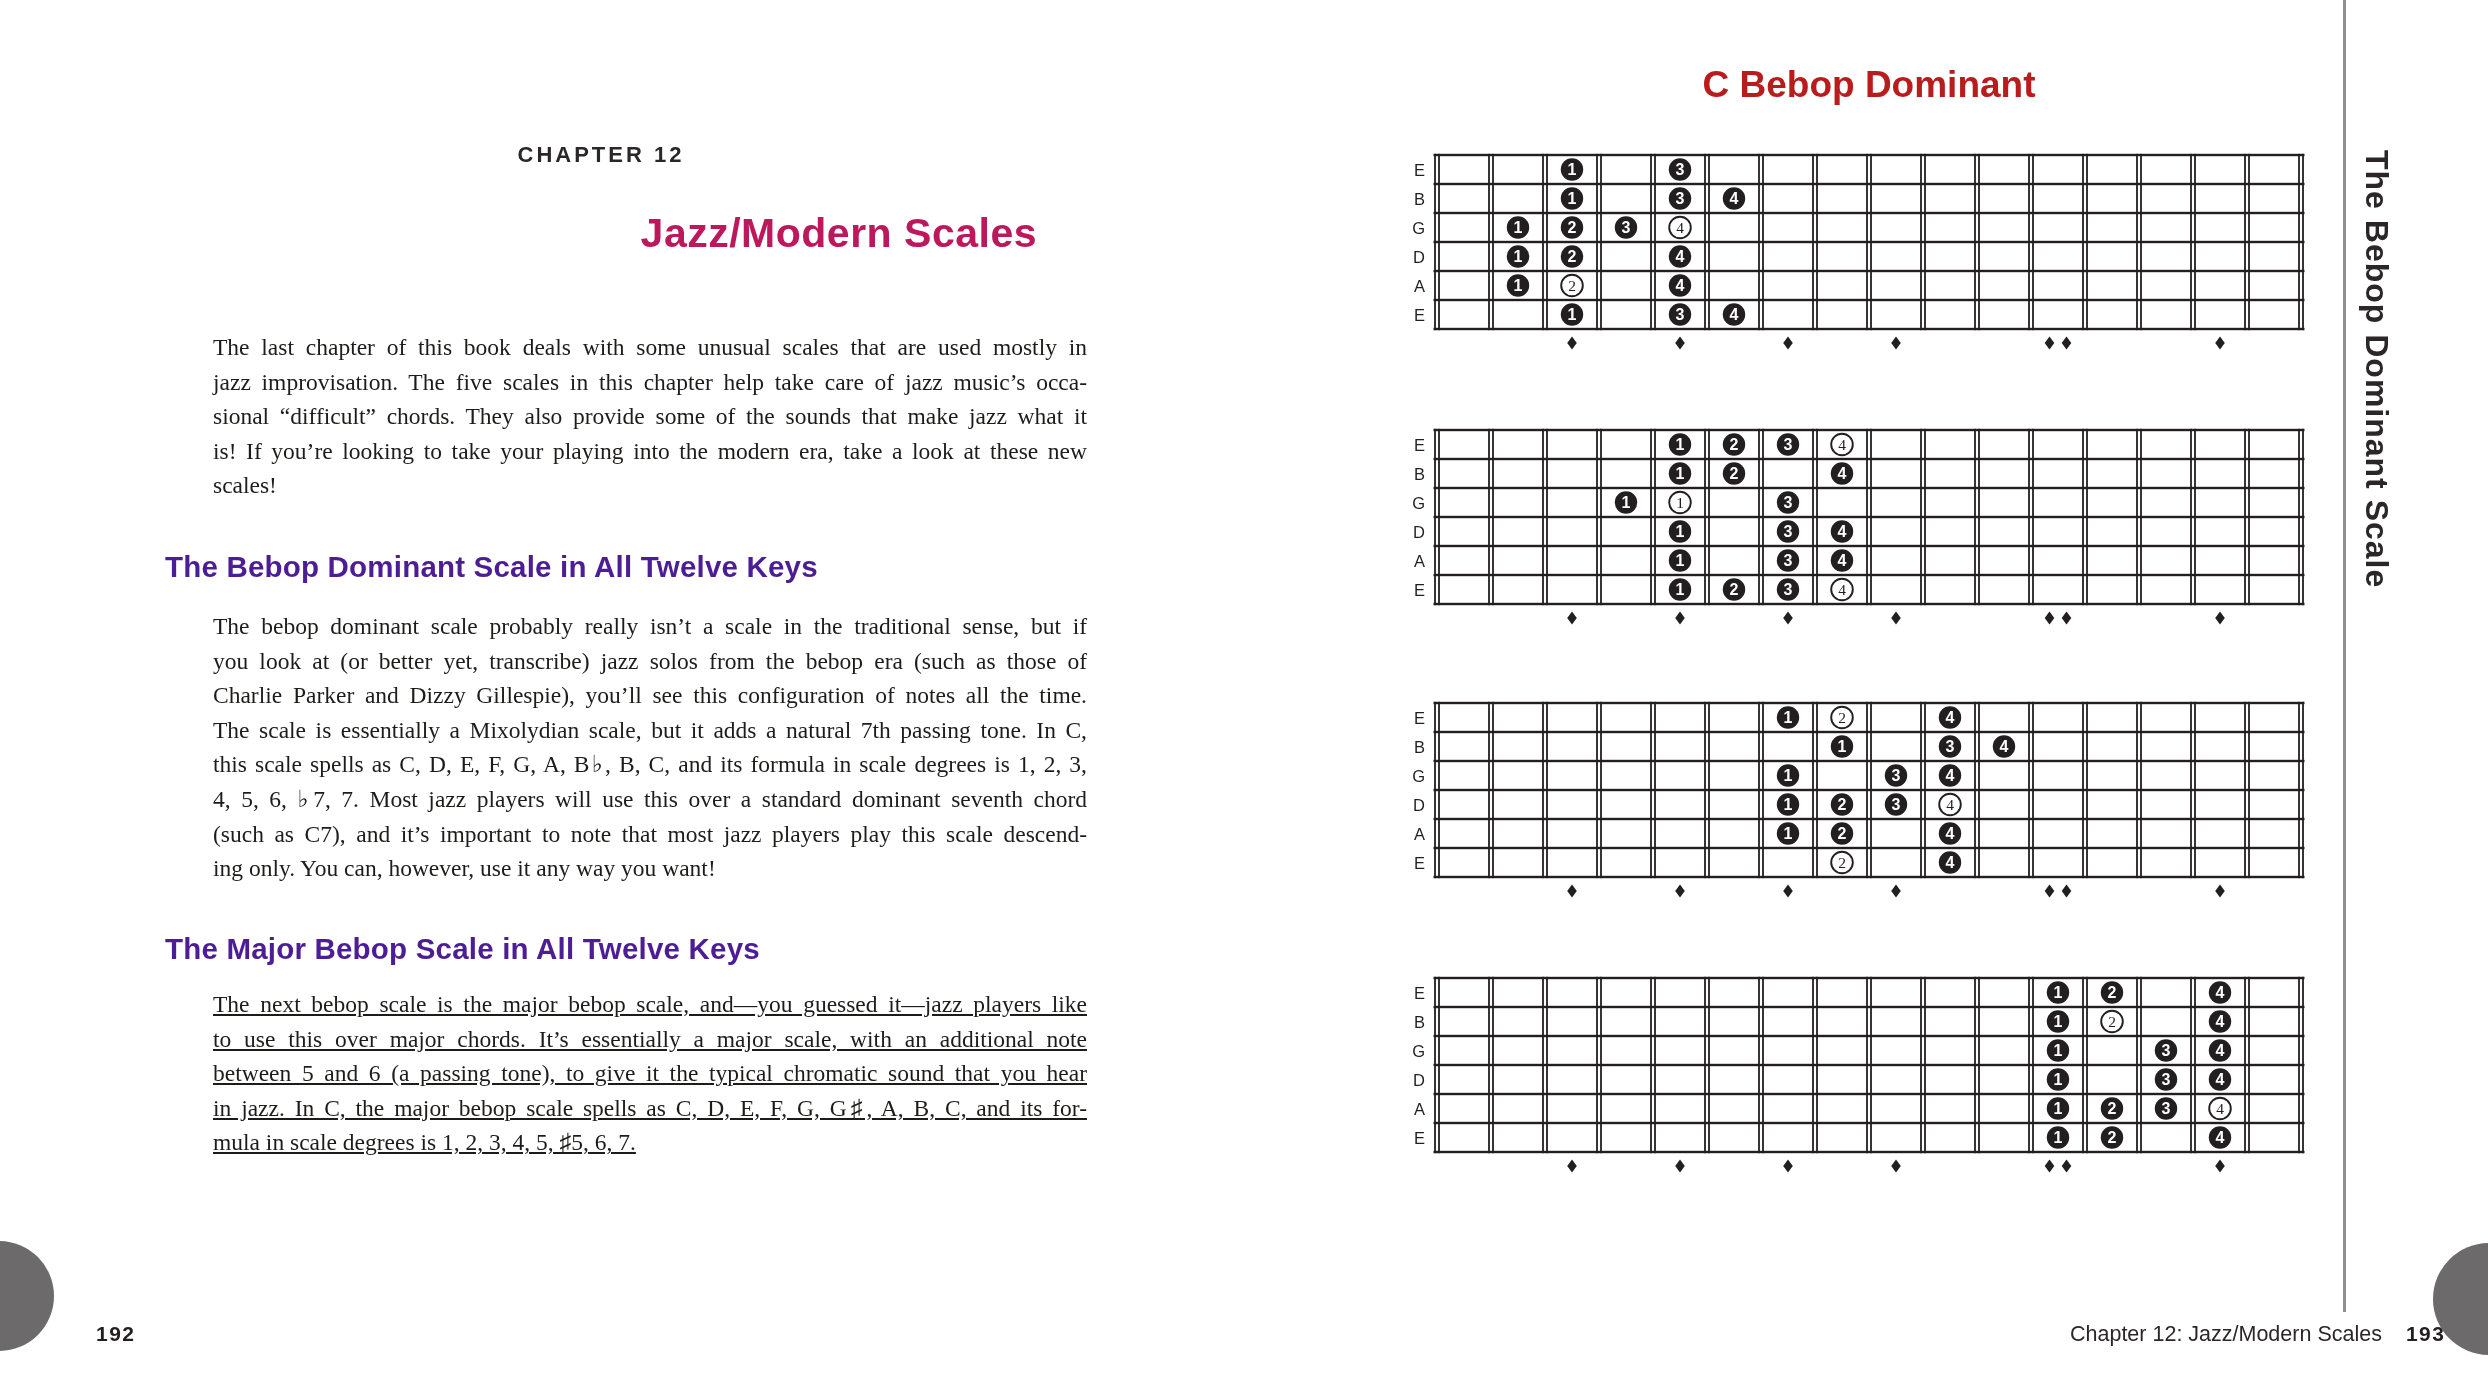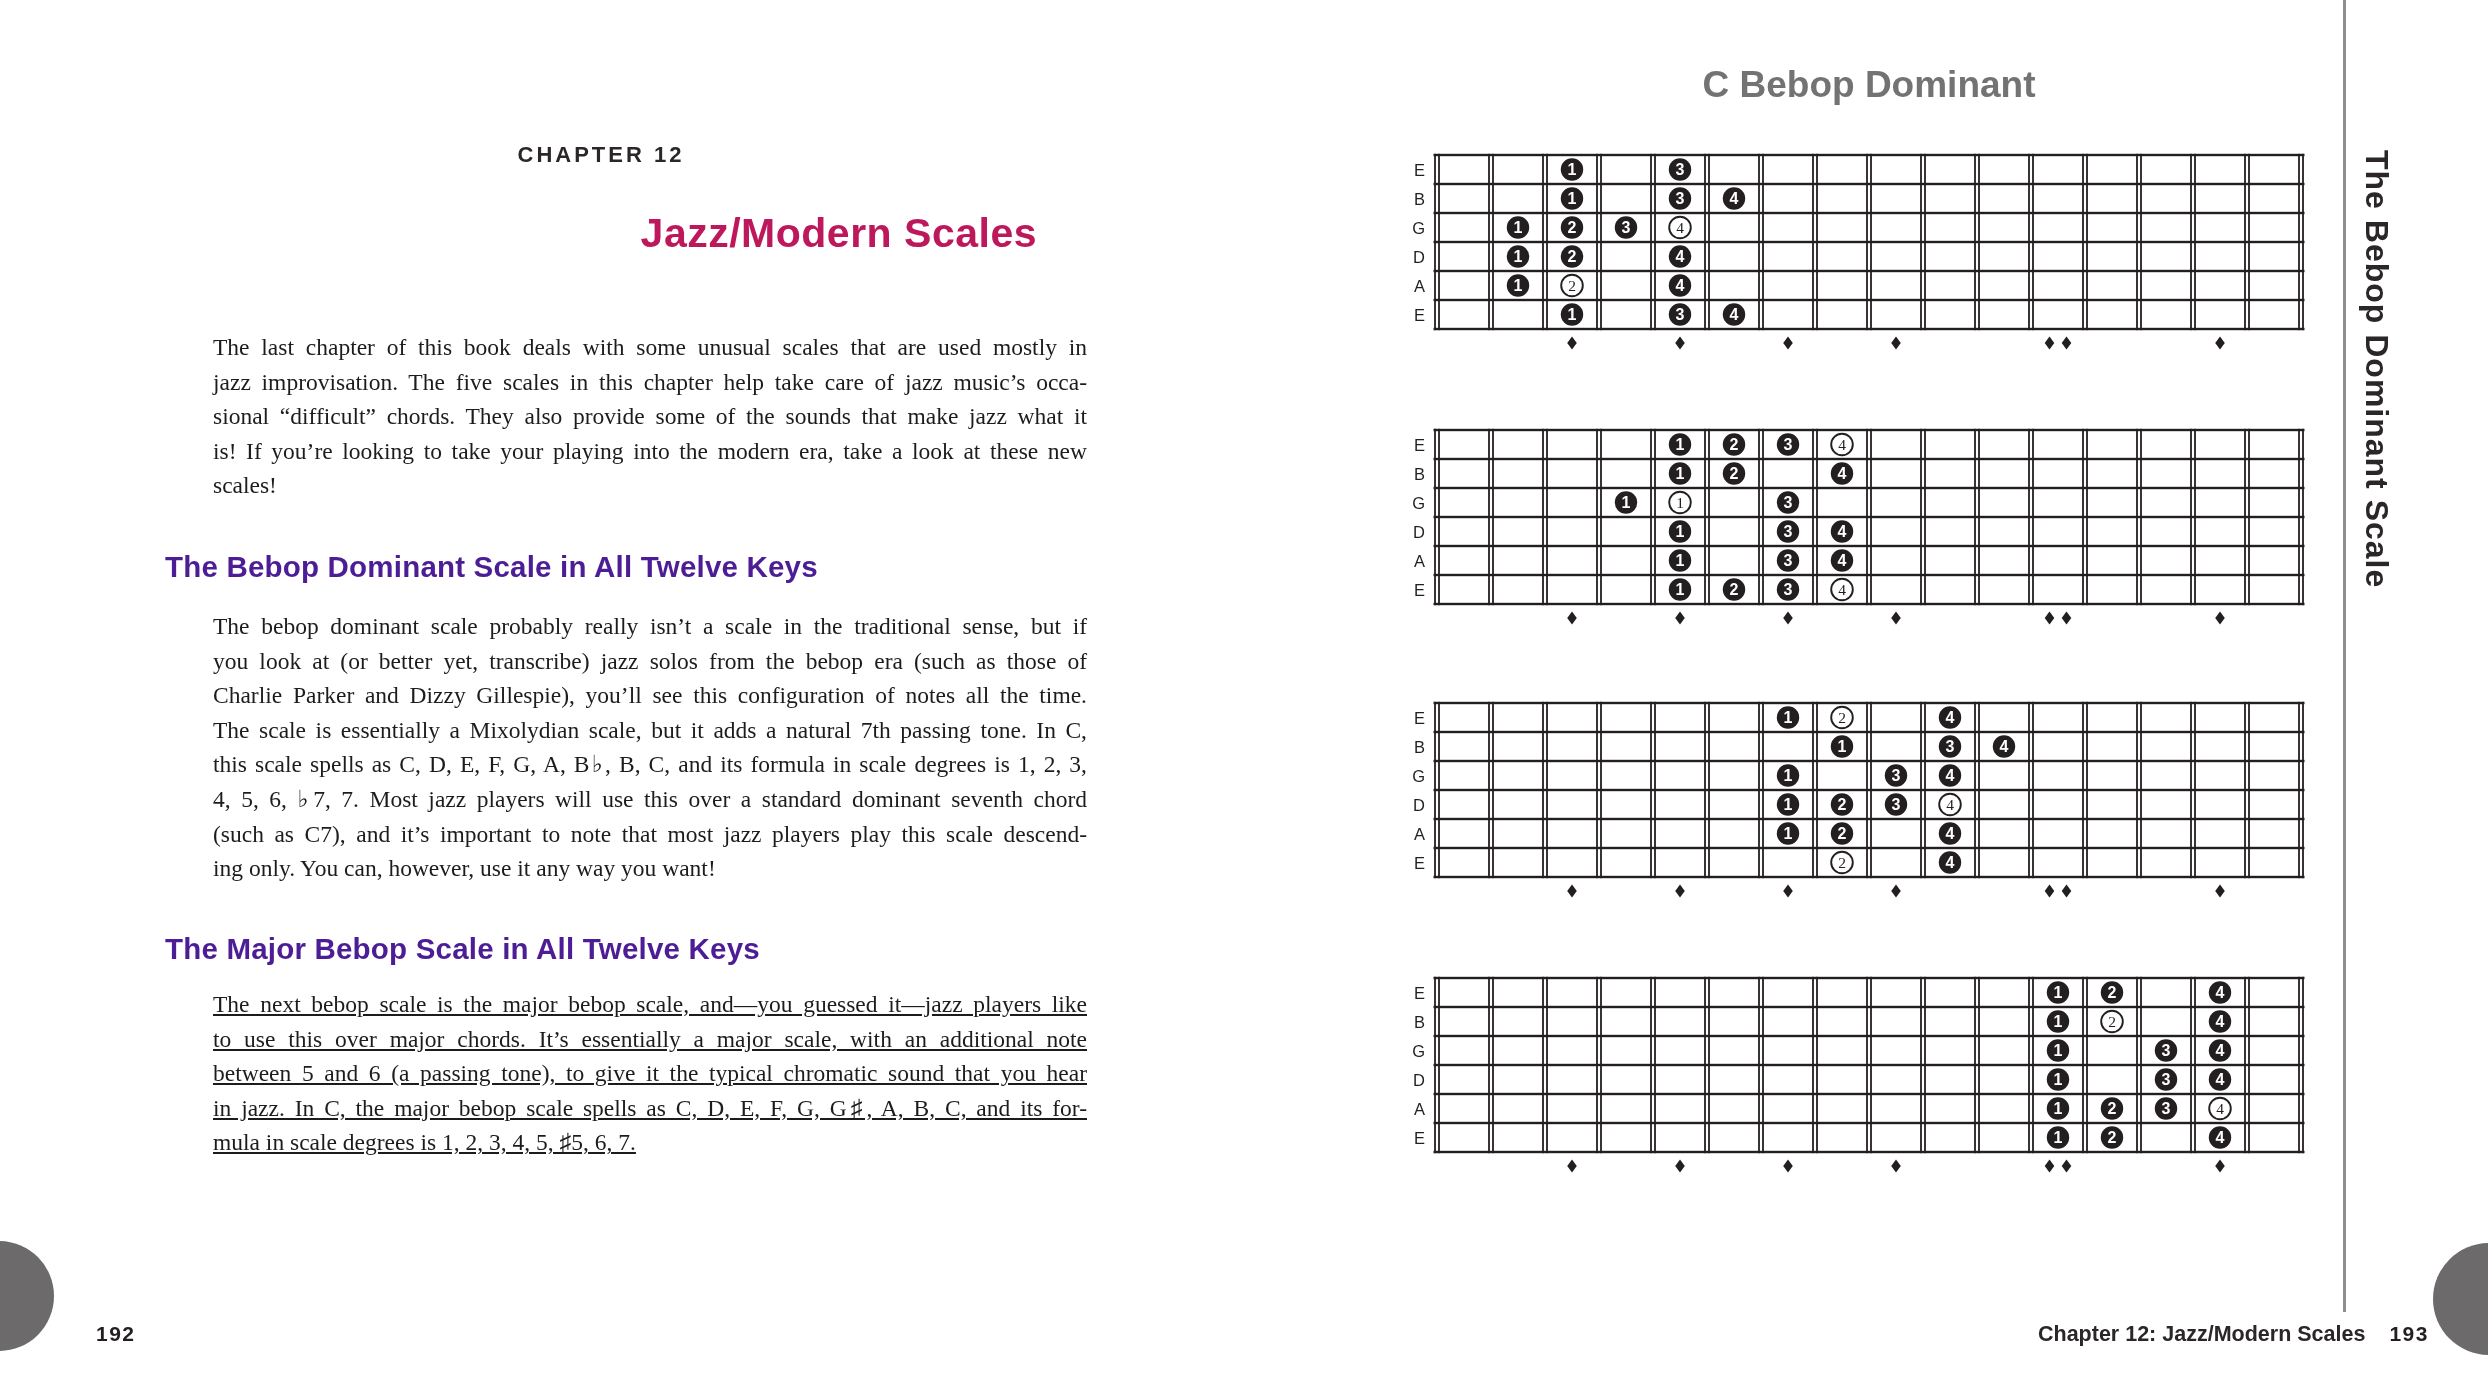--- a/index.html
+++ b/index.html
@@ -15,30 +15,30 @@
   .bodytext{position:absolute;left:165px;width:874px;
     font-family:"Liberation Serif","DejaVu Serif",serif;
     font-size:23.5px;line-height:34.6px;color:#1e1c1b;margin-left:48px;}
   .tline{text-align:justify;text-align-last:justify;}
   .tline-last{text-align-last:left;}
   .section-heading{position:absolute;left:165px;width:874px;
     font-size:29.5px;font-weight:700;letter-spacing:0.2px;color:#4c1d95;}
 
   
   .diagram-title{position:absolute;left:1419px;top:64px;width:900px;text-align:center;
-    font-size:37px;font-weight:700;color:#737373;}
+    font-size:37px;font-weight:700;color:#b91c1c;}
   .fretboard-svg{position:absolute;left:1395px;}
   .vertical-rule{position:absolute;left:2343px;top:0;width:3px;height:1312px;background:#8e8e8e;}
   .side-tab{position:absolute;left:2358px;top:150px;
     writing-mode:vertical-rl;font-size:32px;font-weight:700;color:#2b2728;letter-spacing:1px;}
 
   
   .footer-left{position:absolute;left:96px;top:1322px;font-size:21px;font-weight:700;letter-spacing:1.5px;}
   .footer-right{position:absolute;left:2038px;top:1322px;display:flex;gap:24px;align-items:baseline;}
-  .footer-chapter{font-size:21.5px;font-weight:700;color:#2b2728;}
+  .footer-chapter{font-size:21.5px;font-weight:400;color:#2b2728;margin-left:32px;}
   .footer-pagenum{font-size:21px;font-weight:700;letter-spacing:1.5px;}
   .corner-circle{position:absolute;border-radius:50%;}
   .corner-circle.left{left:-56px;top:1241px;width:110px;height:110px;}
   .corner-circle.right{left:2433px;top:1243px;width:112px;height:112px;}
 </style>
 </head>
 <body>
 
 <div class="page">
 

